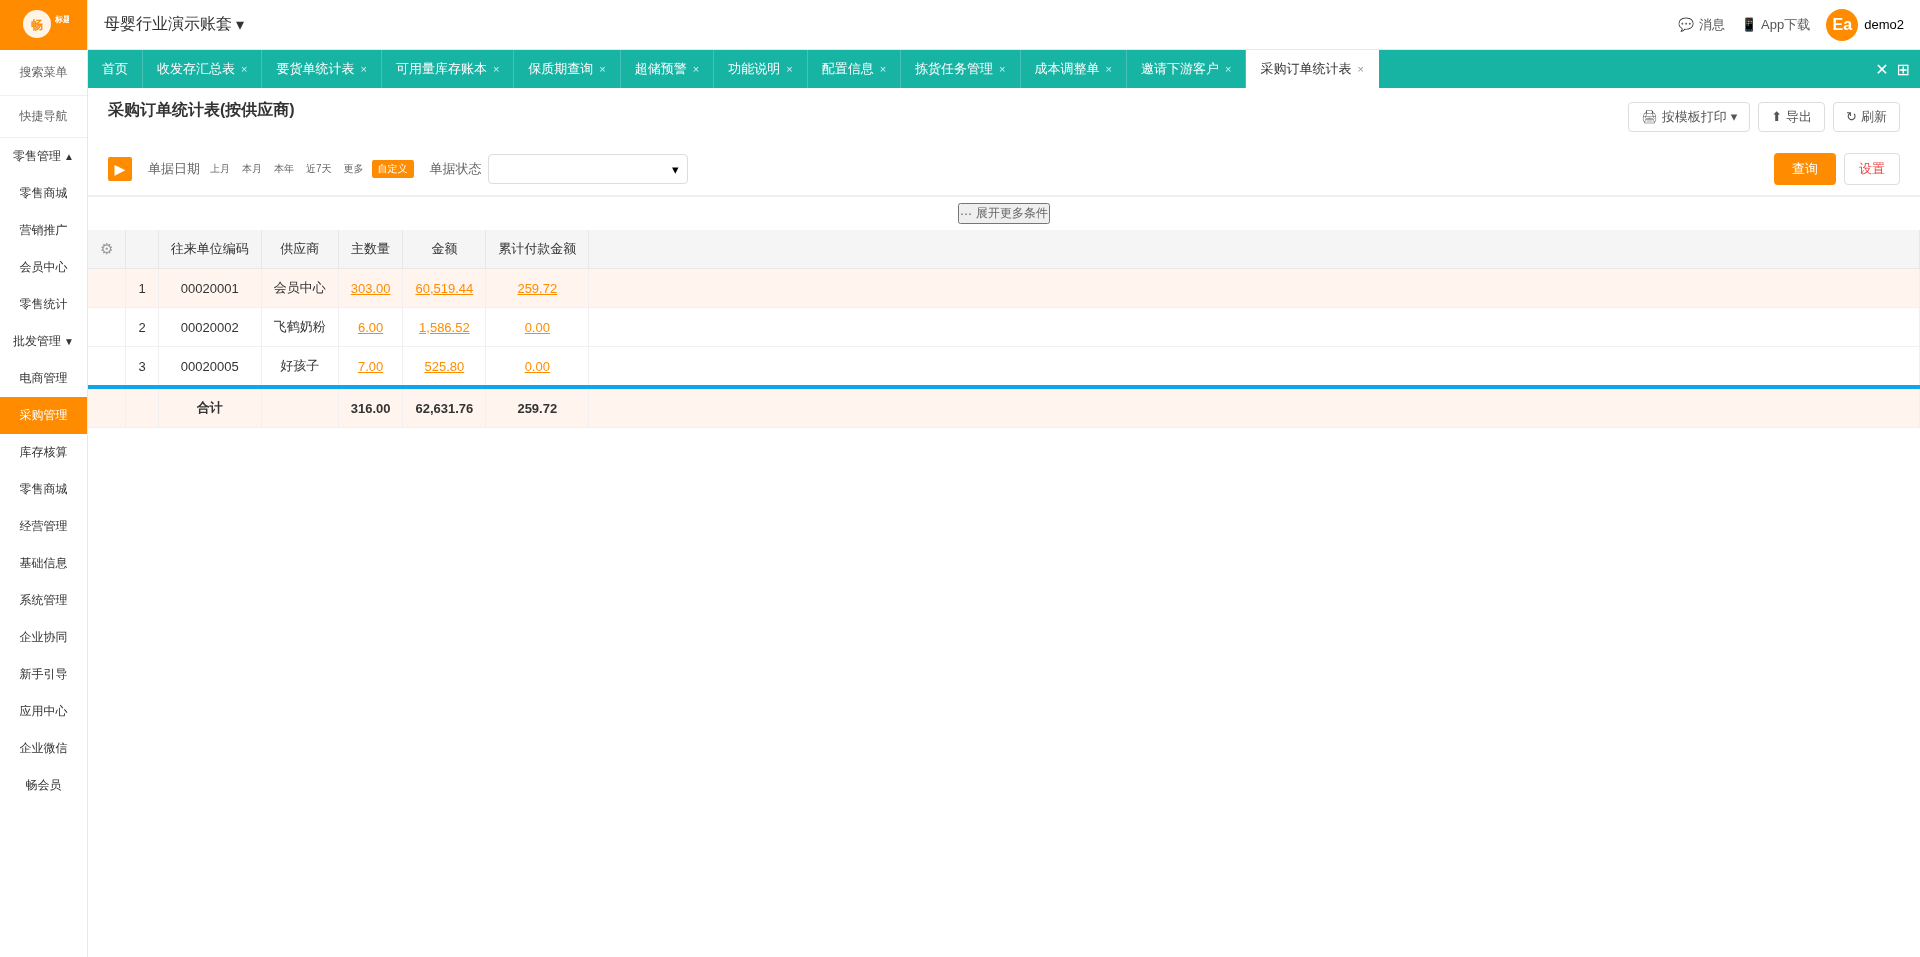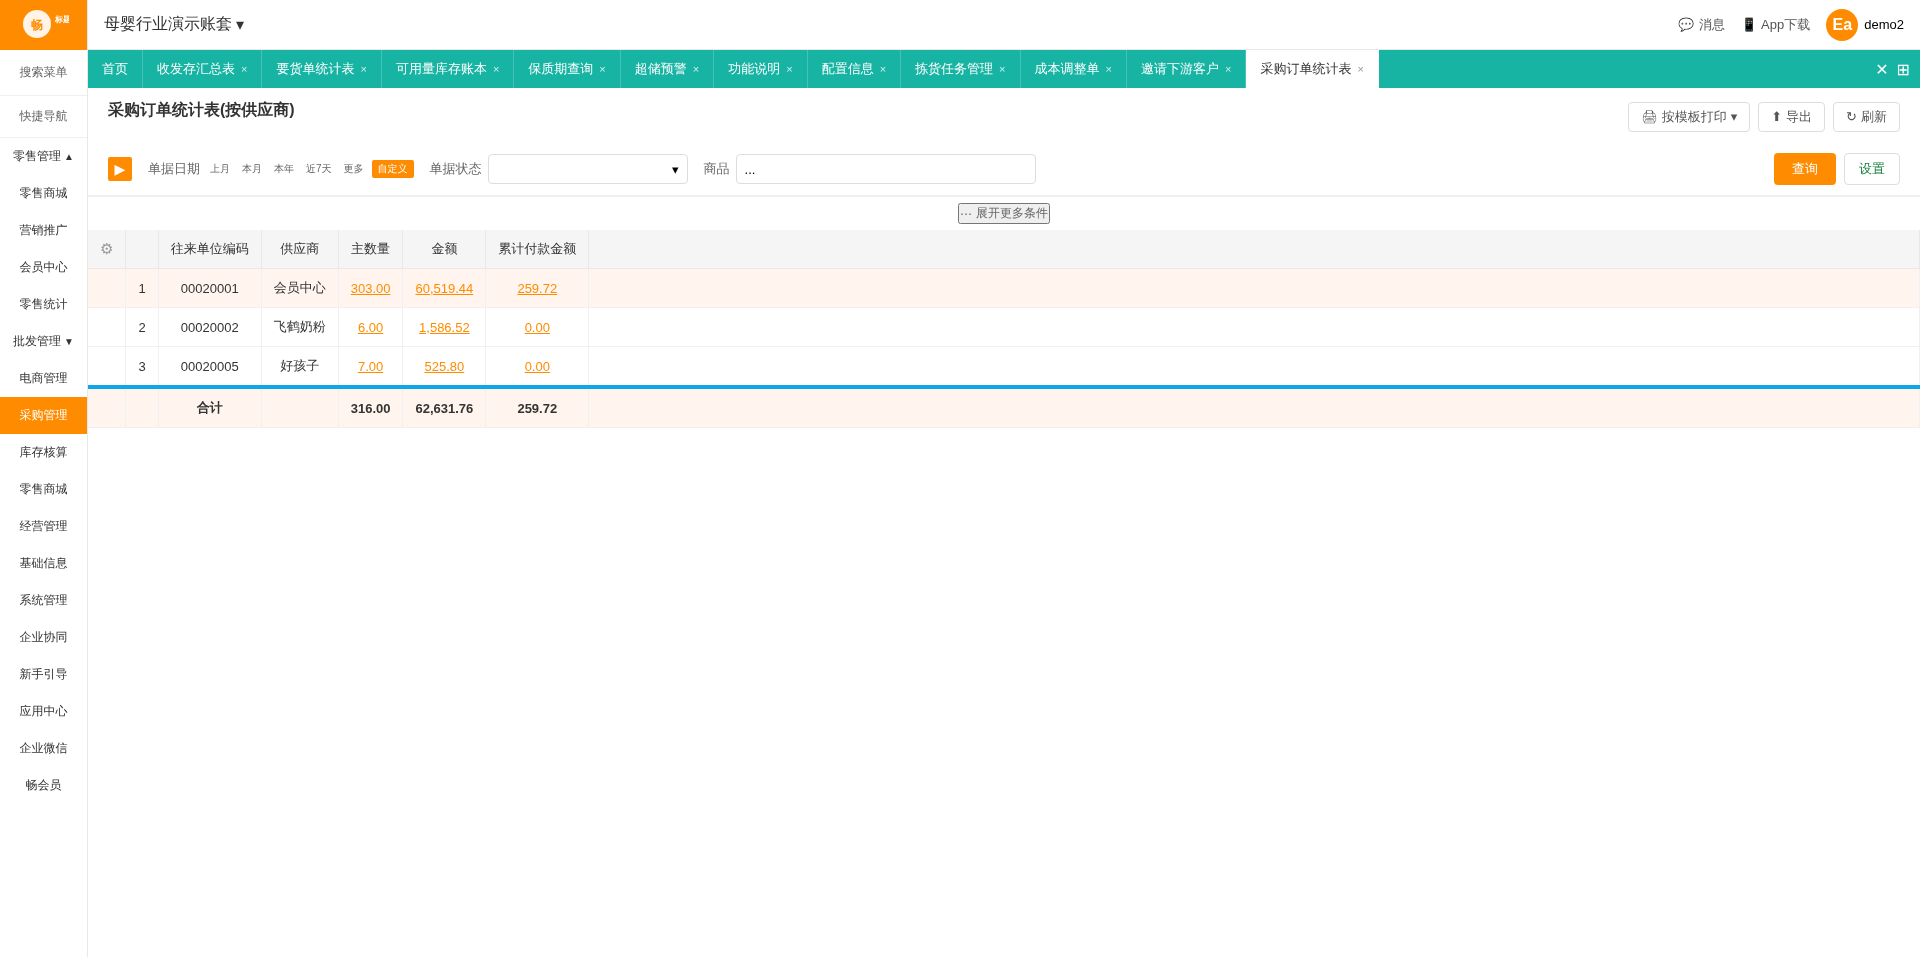--- a/index.html
+++ b/index.html
@@ -43,21 +43,21 @@
     .page-title { font-size: 16px; font-weight: bold; color: #333; margin-bottom: 12px; }
     .filter-toggle { width: 24px; height: 24px; background: #ff8c00; color: #fff; display: flex; align-items: center; justify-content: center; cursor: pointer; border-radius: 2px; font-size: 14px; flex-shrink: 0; }
     .filter-group { display: flex; align-items: center; gap: 6px; }
     .filter-label { font-size: 13px; color: #666; white-space: nowrap; }
     .filter-date-options { display: flex; gap: 4px; }
     .filter-date-btn { font-size: 10px; color: #666; cursor: pointer; padding: 2px 4px; }
     .filter-date-btn.custom { color: #fff; background: #ff8c00; padding: 2px 6px; border-radius: 2px; }
     .filter-date-range { font-size: 12px; color: #666; }
     .filter-select { border: 1px solid #ddd; border-radius: 4px; padding: 4px 8px; font-size: 13px; height: 30px; min-width: 180px; display: flex; align-items: center; justify-content: space-between; cursor: pointer; background: #fff; }
     .btn-primary { background: #ff8c00; color: #fff; border: none; border-radius: 4px; padding: 6px 18px; font-size: 13px; cursor: pointer; }
-    .btn-secondary { background: #fff; color: #15803d; border: 1px solid #ddd; border-radius: 4px; padding: 6px 14px; font-size: 13px; cursor: pointer; }
+    .btn-secondary { background: #fff; color: #ef4444; border: 1px solid #ddd; border-radius: 4px; padding: 6px 14px; font-size: 13px; cursor: pointer; }
     .header-action-btn { display: flex; align-items: center; gap: 4px; border: 1px solid #ddd; border-radius: 4px; padding: 5px 12px; font-size: 13px; color: #555; cursor: pointer; background: #fff; }
     .header-action-btn.print { }
     .header-action-btn.export { }
     .header-action-btn.refresh { }
 
     
     .expand-row { background: #fff; display: flex; align-items: center; justify-content: center; padding: 6px; border-top: 1px solid #f0f0f0; }
     .expand-btn { display: flex; align-items: center; gap: 4px; font-size: 12px; color: #666; cursor: pointer; }
 
     
@@ -272,26 +272,20 @@
           <span class="filter-date-btn">近7天</span>
           <span class="filter-date-btn">更多</span>
           <span class="filter-date-btn custom">自定义</span>
         </div>
       </div>
       <div class="filter-group">
         <span class="filter-label">单据状态</span>
         <div class="filter-select" style="width:200px;">
           <span></span>
           <span>▾</span>
-        </div>
-      </div>
-      <div class="filter-group">
-        <span class="filter-label">商品</span>
-        <div class="filter-select" style="width:300px;">
-          <span>...</span>
         </div>
       </div>
       <div style="margin-left:auto; display:flex; gap:8px;">
         <button class="btn-primary">查询</button>
         <button class="btn-secondary">设置</button>
       </div>
     </div>
 
 
     <div class="expand-row">

